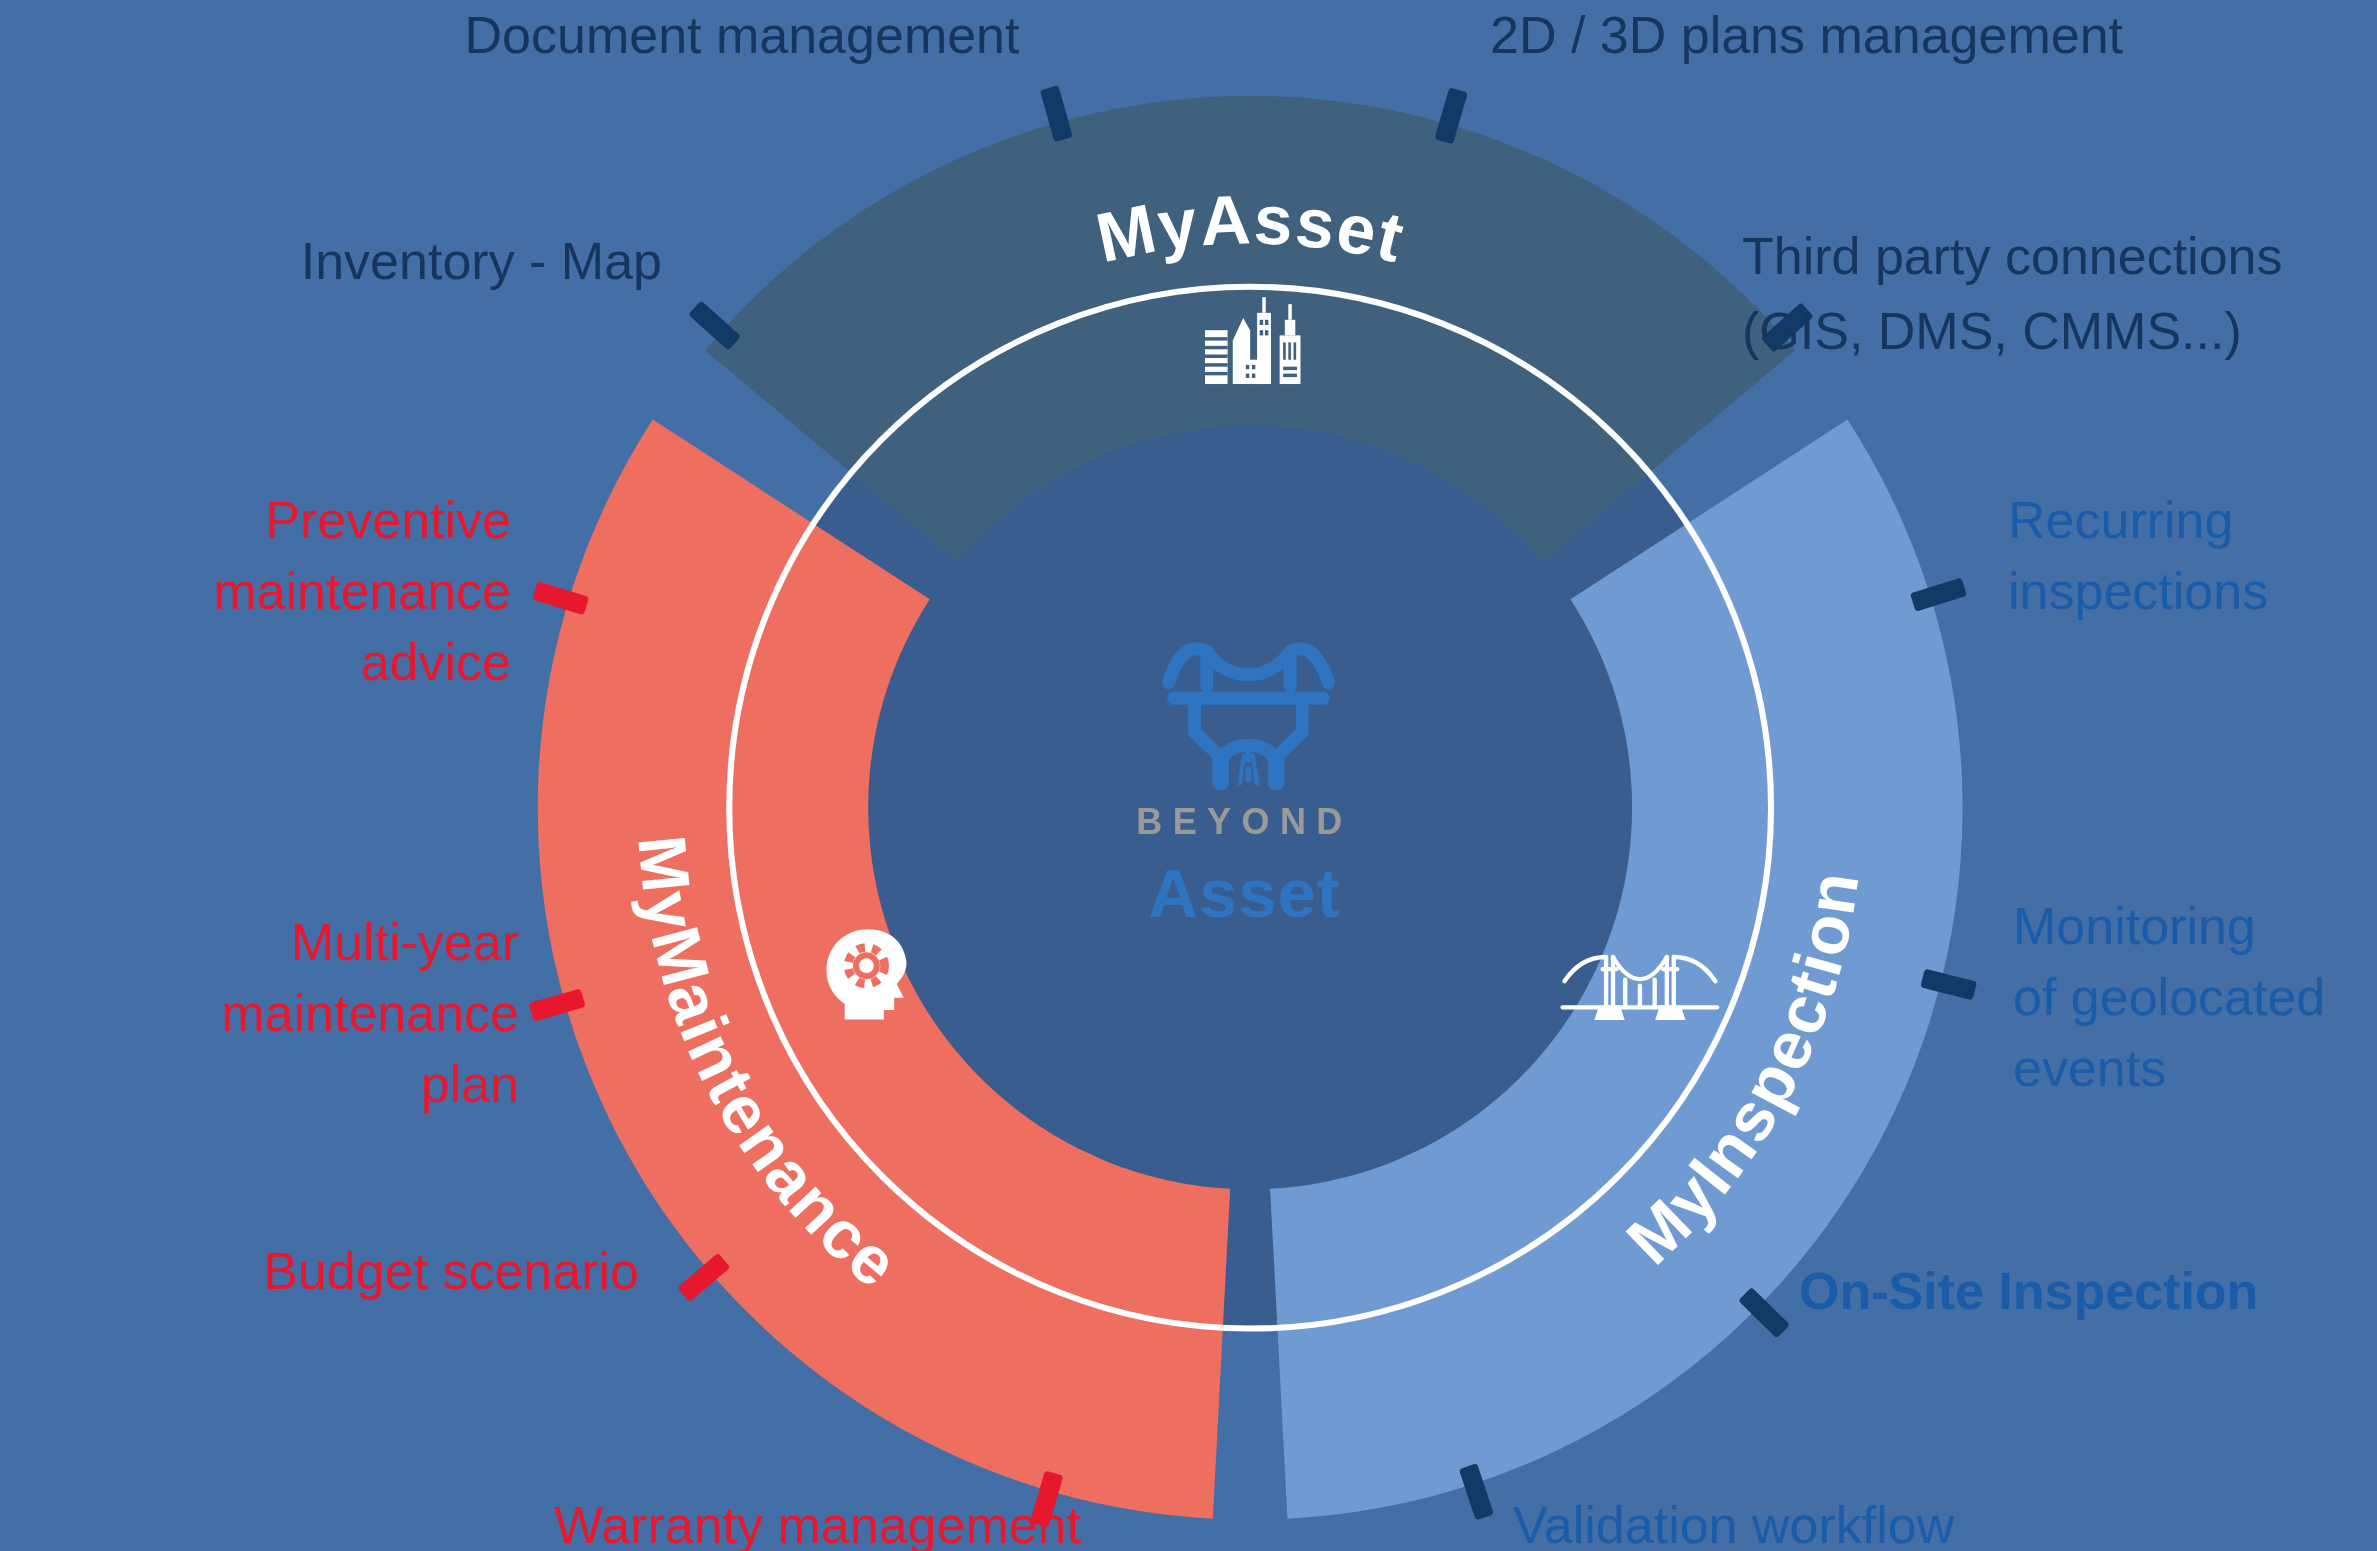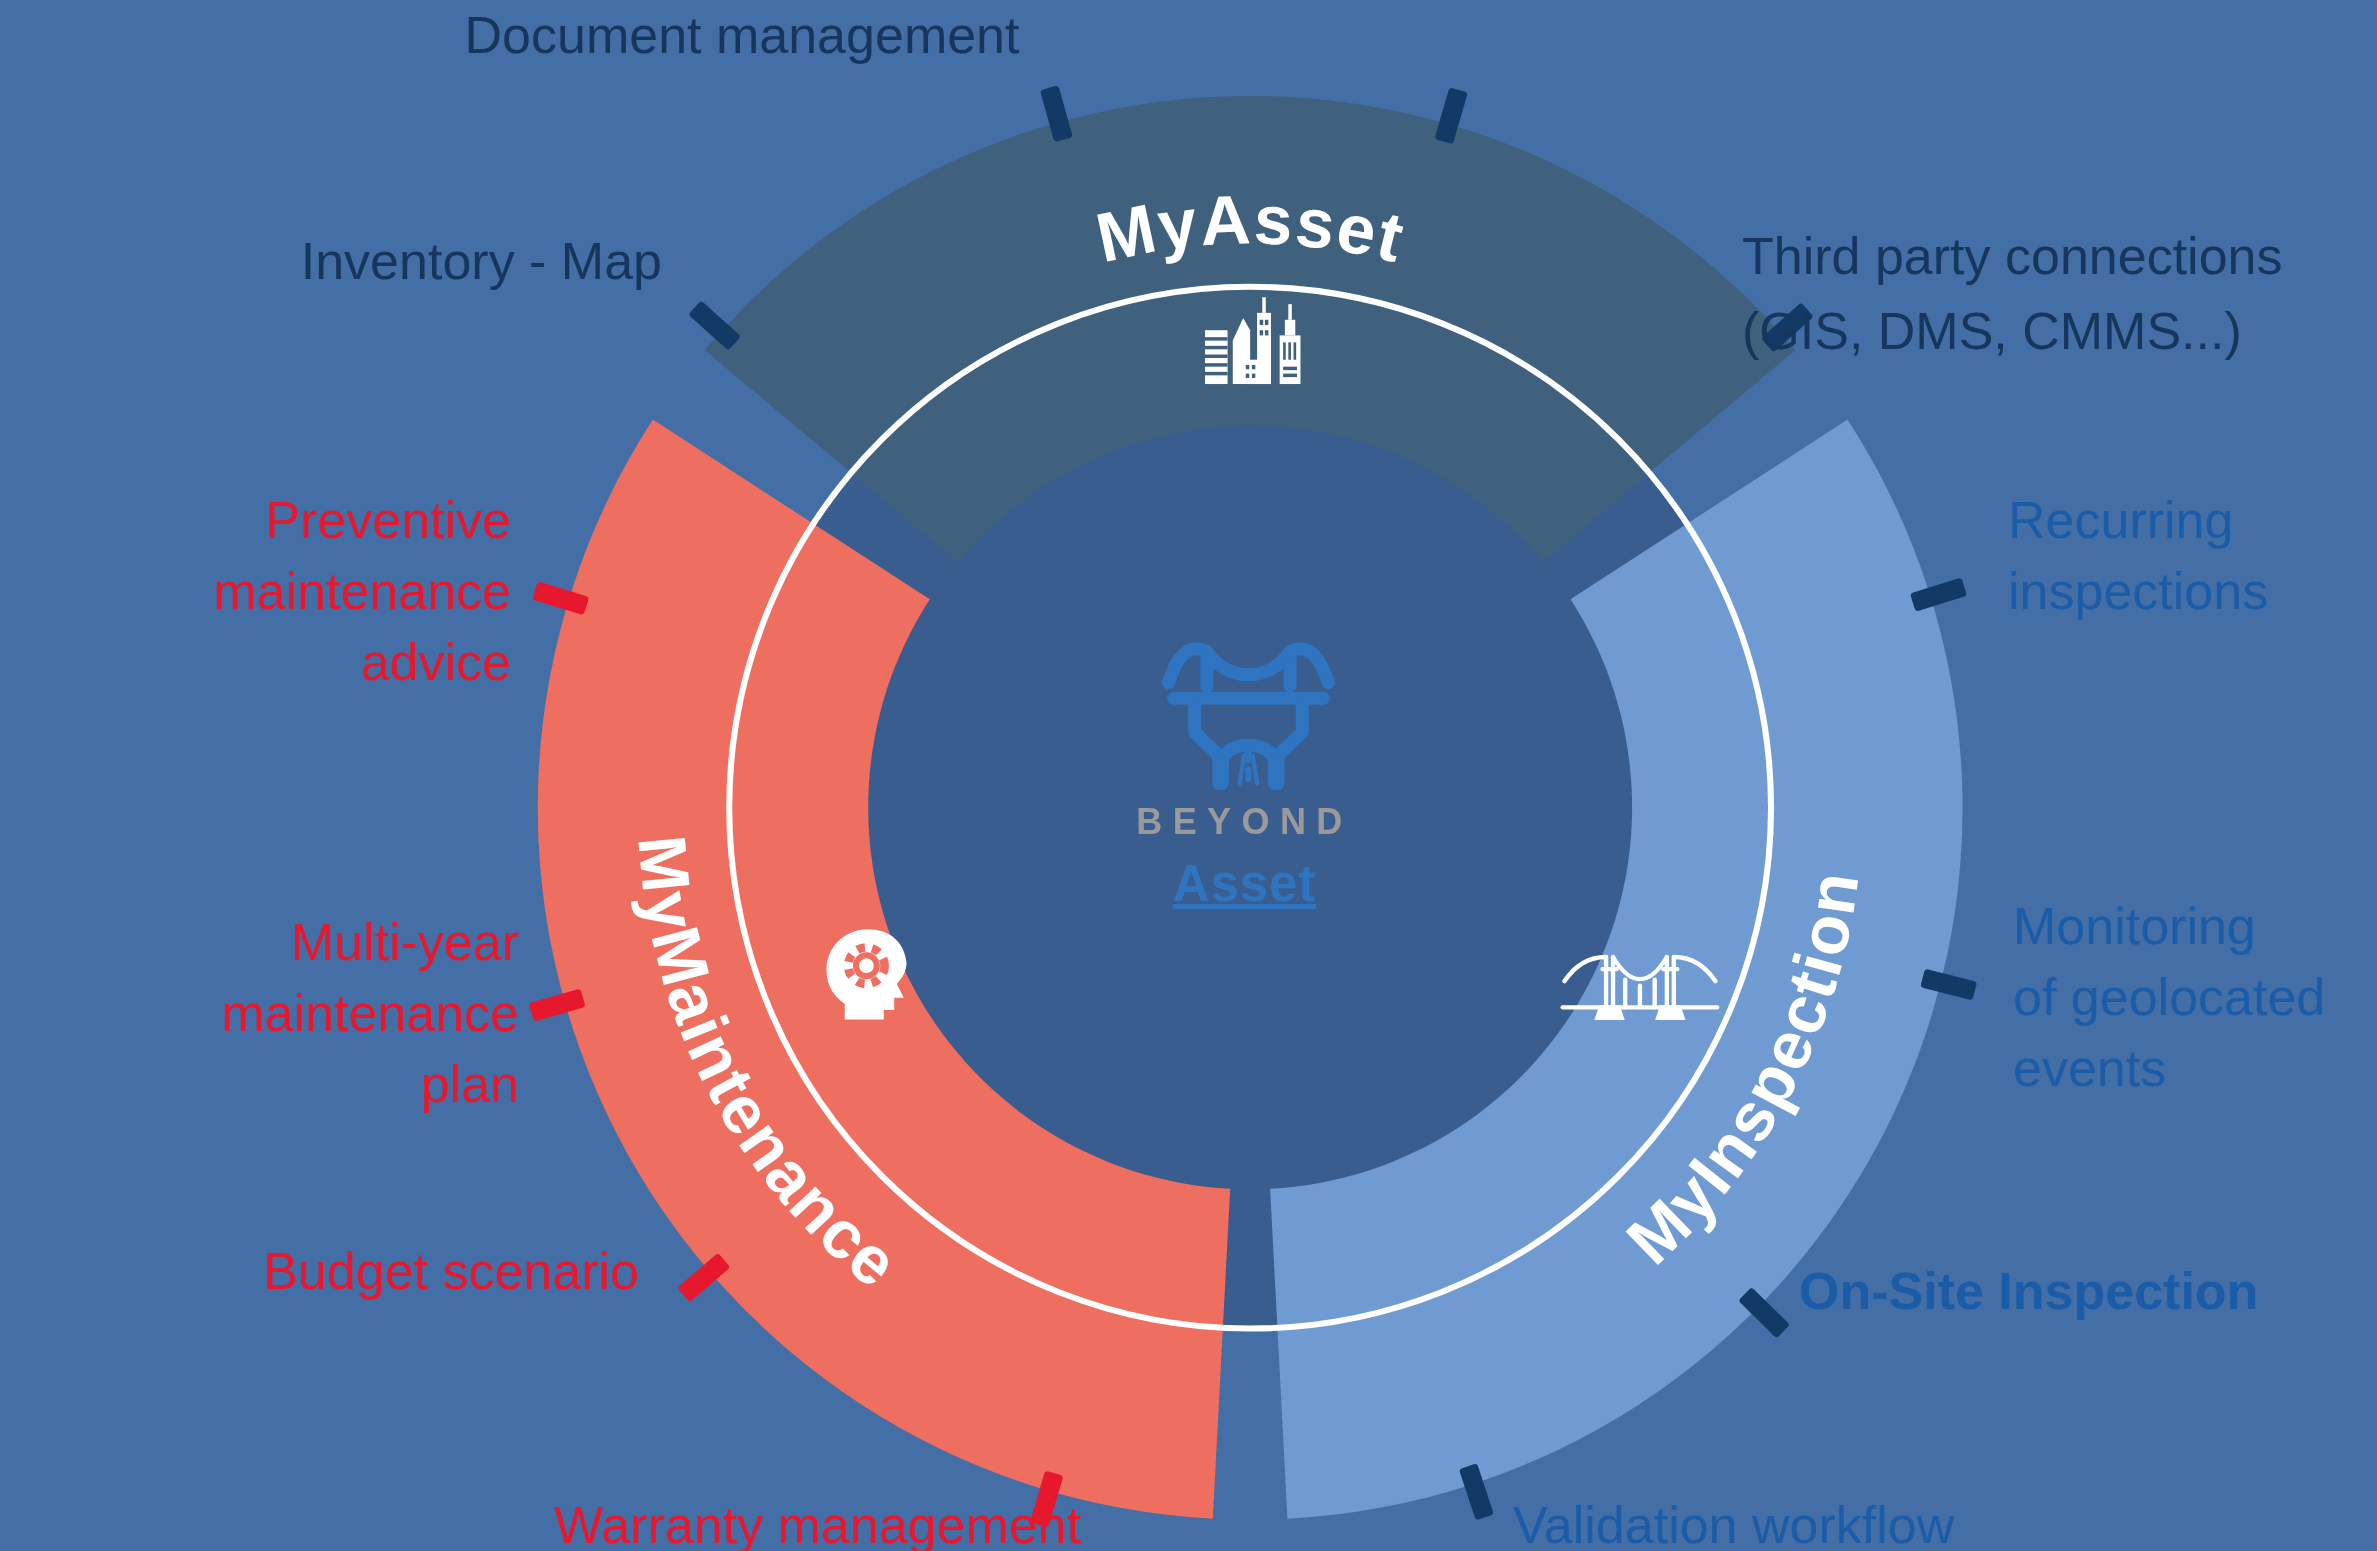--- a/index.html
+++ b/index.html
@@ -9,21 +9,21 @@
   .label{position:absolute;font-size:52px;line-height:71px;font-weight:400;white-space:nowrap;}
   .label.navy{color:#17365d;}
   .label.blue{color:#1b5ca8;}
   .label.red{color:#e7182e;}
   .label.center{text-align:center;}
   .label.right{text-align:right;}
   .label.left{text-align:left;}
   .seg-title{font-weight:bold;fill:#ffffff;letter-spacing:2px;}
   .brand{position:absolute;text-align:center;font-weight:bold;}
   #brand-beyond{left:1071px;top:801px;width:347px;font-size:36px;letter-spacing:10.4px;color:#9a9a9a;}
-  #brand-asset{left:1071px;top:854px;width:347px;font-size:51px;letter-spacing:0.9px;color:#2e74c0;text-decoration:underline;}
+  #brand-asset{left:1071px;top:854px;width:347px;font-size:69px;letter-spacing:0.9px;color:#2e74c0;}
 </style>
 </head>
 <body>
 
 <div id="stage">
 
   <svg id="diagram" width="2377" height="1552" viewBox="0 0 2738 1787">
 
     <circle cx="1440" cy="930" r="600" fill="#3a5d8f"></circle>
 
@@ -144,20 +144,23 @@
       <path d="M162 114 V145 L134 172 V204"></path>
       <path d="M70 204 V178 C 74 154 126 154 130 178 V204"></path>
       <path d="M100 166 V200" stroke-width="7" stroke-dasharray="11 11"></path>
       <path d="M90 204 L95 172 M110 204 L105 172" stroke-width="5"></path>
     </g>
   </svg>
 
   <div class="label navy center" style="left:373px;top:0px;width:738px;">
     <span>Document management</span>
   </div>
+  <div class="label navy center" style="left:1459px;top:0px;width:695px;">
+    <span>2D / 3D plans management</span>
+  </div>
   <div class="label navy right" style="left:0px;top:224px;width:662px;line-height:75px;">
     <div>Inventory - Map</div>
   </div>
   <div class="label navy left" style="left:1742px;top:219px;width:544px;line-height:75px;">
     <div>Third party connections</div>
     <div>(GIS, DMS, CMMS...)</div>
   </div>
 
   <div class="label blue left" style="left:2008px;top:485px;">
     <div>Recurring</div>

